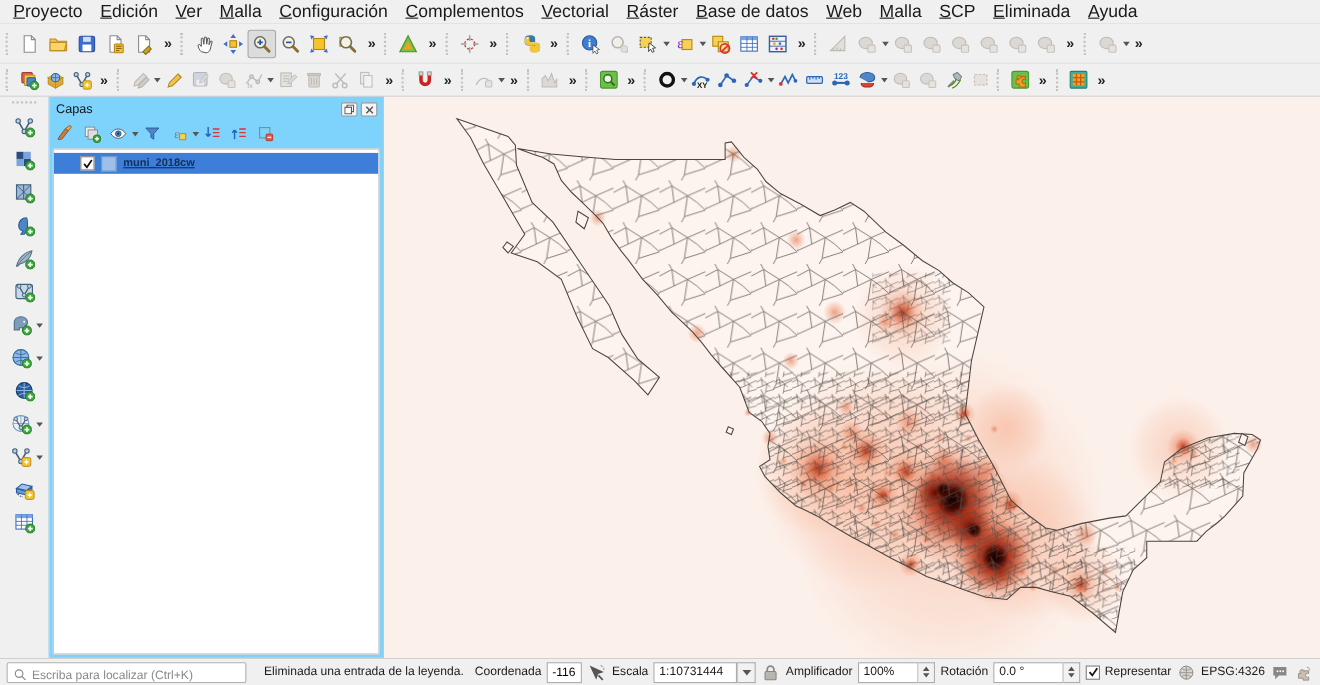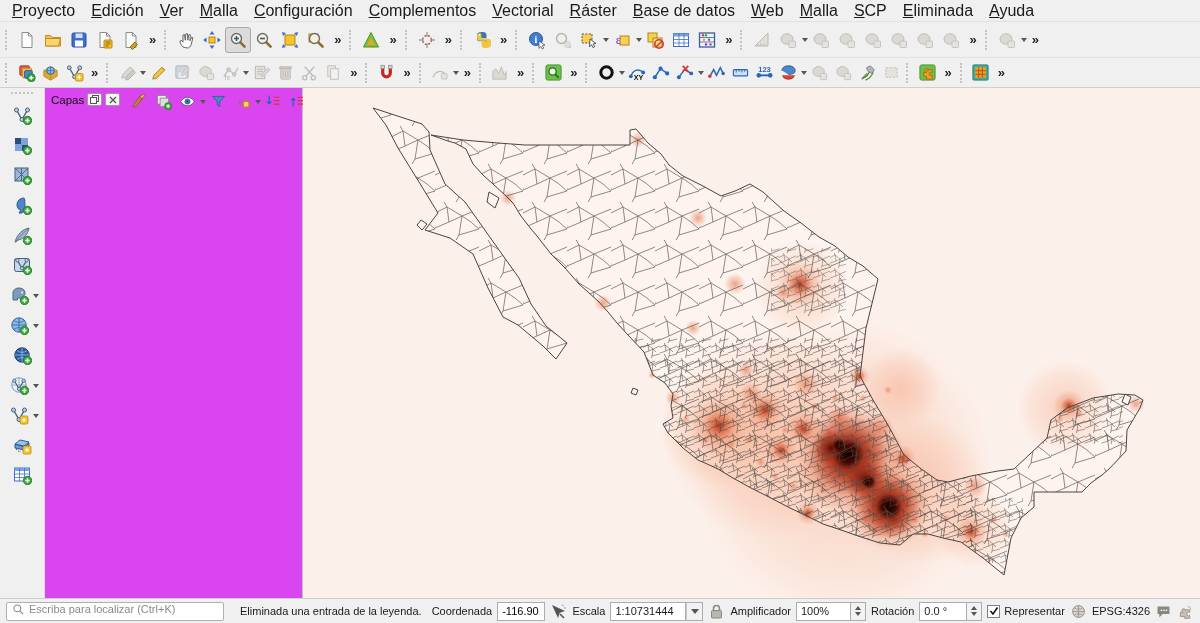--- a/index.html
+++ b/index.html
@@ -16,39 +16,39 @@
 .tbtn.active{background:#dcdcdc;border-color:#a8a8a8}
 .i{width:20px;height:20px}
 .tb2 .i{width:19px;height:19px}
 .ddwrap{display:flex;align-items:center}
 .caret{width:0;height:0;border:3px solid transparent;border-top:4px solid #555;margin-left:1px;margin-top:4px}
 .sep{width:6px;height:20px;border-left:2px dotted #c3c3c3;margin:0 3px}
 .ovf{font-size:13px;font-weight:bold;color:#222;padding:0 5px;cursor:default}
 .main{display:flex;height:510px}
 .sidebar{width:44px;display:flex;flex-direction:column;align-items:center;padding-top:4px;gap:4px;background:#f0f0f0}
 .hhandle{width:22px;height:5px;border-top:2px dotted #c3c3c3;margin-bottom:1px}
-.panel{width:259px;background:#d946ef;display:flex;flex-direction:row;border-left:1px solid #dcdcdc;border-right:1px solid #c0c0c0}
+.panel{width:305px;background:#7dd3fc;display:flex;flex-direction:column;border-left:1px solid #dcdcdc;border-right:1px solid #c0c0c0}
 .panel-head{height:20px;display:flex;align-items:center;padding:3px 5px 0 6px}
 .panel-title{flex:1;font-size:11.5px;color:#111}
 .win-btn{width:15px;height:13px;border:1px solid #9a9a9a;border-radius:2px;background:#f5f5f5;display:flex;align-items:center;justify-content:center;margin-left:3px}
 .panel-tools{height:26px;display:flex;align-items:center;gap:1px;padding:1px 3px}
 .panel-tools .tbtn{width:23px;height:22px}
 .panel-tools .i{width:17px;height:17px}
 .layer-list{flex:1;background:#fff;border:1px solid #c2c2c2;margin:1px 3px 3px 3px;padding-top:3px;overflow:hidden}
 .layer-row{height:19px;display:flex;align-items:center;gap:6px;padding-left:24px}
 .layer-row.selected{background:#3d7ed9}
 .cb{width:13px;height:13px;background:#fff;border:1px solid #7f7f7f;display:flex;align-items:center;justify-content:center;flex:0 0 auto}
 .swatch{width:14px;height:14px;flex:0 0 auto}
 .sw-fill{background:#aec6e8;border:1px solid #8fa8cc}
 .lname{font-weight:bold;font-size:10px;color:#000;white-space:nowrap}
 .selected .lname{color:#122f56;text-decoration:underline}
 .canvas{flex:1;position:relative;background:#fcf0ea;overflow:hidden}
 .canvas svg{position:absolute;inset:0}
 .statusbar{height:25px;display:flex;align-items:center;gap:5px;padding:0 6px;background:#f0f0f0;border-top:1px solid #cdcdcd;font-size:11px}
-.locator{width:218px;height:19px;border:1px solid #b0b0b0;border-radius:2px;background:#fff;display:flex;align-items:flex-start;padding:0 5px;gap:4px;flex:0 0 auto}
+.locator{width:218px;height:19px;border:1px solid #b0b0b0;border-radius:2px;background:#fff;display:flex;align-items:flex-end;padding:0 5px;gap:4px;flex:0 0 auto}
 .locator input{border:none;outline:none;flex:1;font-size:11px;color:#444;font-family:inherit;background:transparent}
 .locator input::placeholder{color:#8a8a8a}
 .sb-msg{margin-left:11px;white-space:nowrap}
 .spacer{flex:1}
 .sb-lbl{white-space:nowrap}
 .sb-box{height:19px;border:1px solid #adadad;background:#fff;display:flex;align-items:center;padding:0 4px;font-size:11px}
 .sb-box input{border:none;outline:none;font-size:11px;font-family:inherit;width:100%}
 .coord{width:74px}
 .scale{width:76px}
 .spin{width:15px;height:19px;border:1px solid #adadad;border-left:none;background:#f2f2f2;display:flex;flex-direction:column;align-items:center;justify-content:center;gap:2px}
@@ -948,21 +948,21 @@
   <span class="sb-lbl">Amplificador</span>
   <span style="display:flex">
       <span class="sb-box" style="width:55px">100%</span>
       <span class="spin">
         <b class="up"></b>
         <b class="dn"></b>
       </span>
     </span>
   <span class="sb-lbl">Rotación</span>
   <span style="display:flex">
-      <span class="sb-box" style="width:48px">0.0 °</span>
+      <span class="sb-box" style="width:64px">0.0 °</span>
       <span class="spin">
         <b class="up"></b>
         <b class="dn"></b>
       </span>
     </span>
   <span class="chkwrap">
     <span class="cb">
         <svg width="10" height="10" viewBox="0 0 10 10">
           <path d="M1.5 5l2.5 3L8.5 1.5" stroke="#111" stroke-width="1.6" fill="none"></path>
         </svg>

